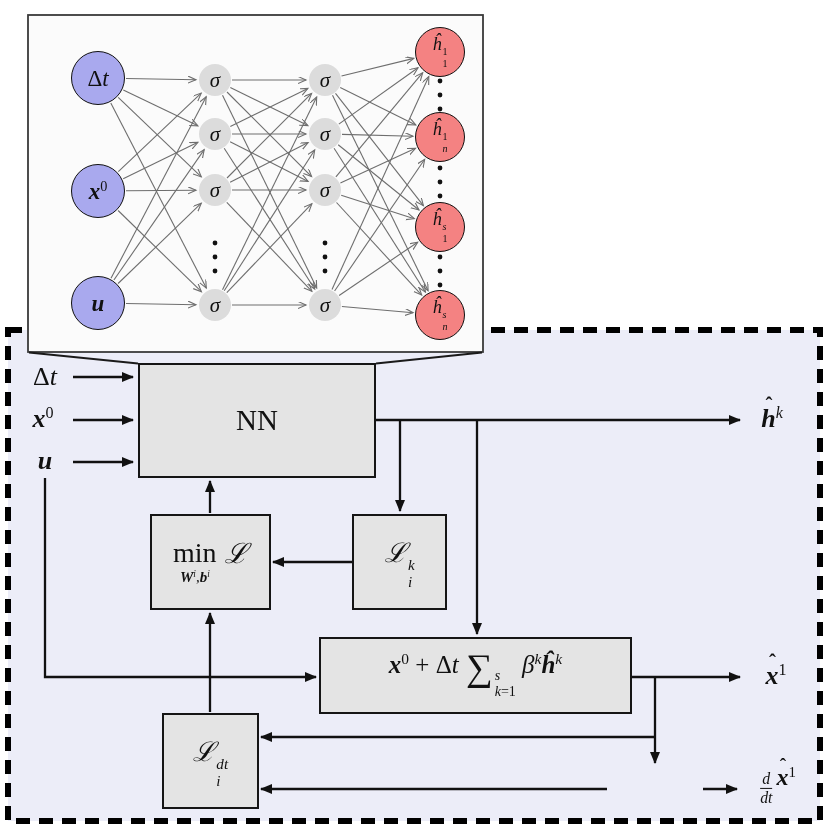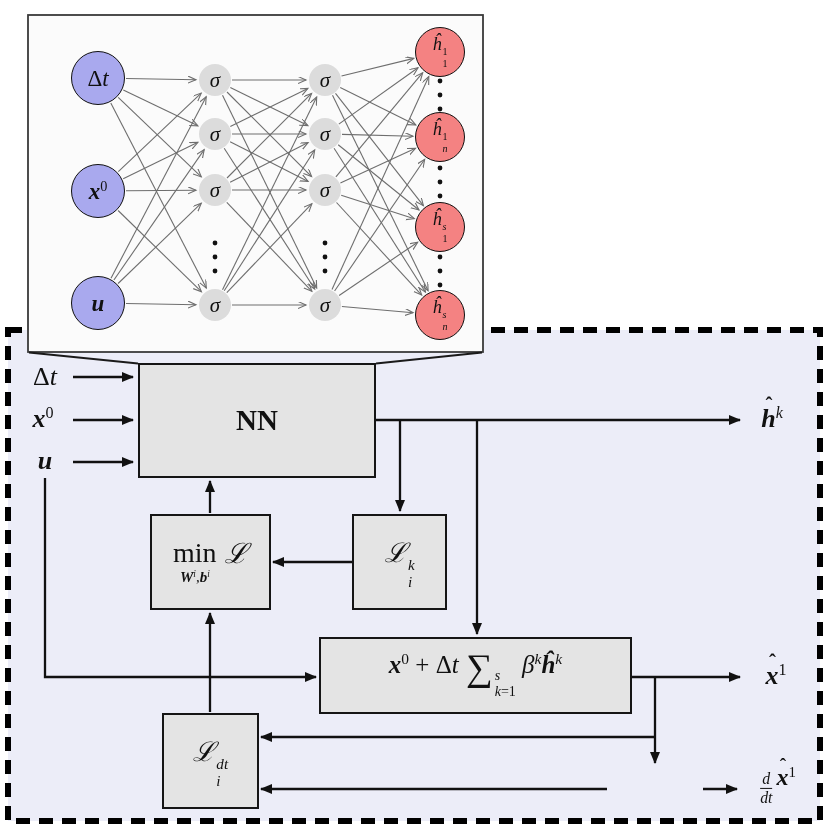--- a/index.html
+++ b/index.html
@@ -16,21 +16,21 @@
   
   .node{position:absolute;border-radius:50%;display:flex;align-items:center;justify-content:center;
         box-sizing:border-box;line-height:1;}
   .node-input{background:var(--input-fill,#A9A9EE);border:1.8px solid #111;font-size:23px;}
   .node-hidden{background:var(--hidden-fill,#DCDCDC);font-size:21px;}
   .node-output{background:var(--output-fill,#F48282);border:1.8px solid #111;font-size:18px;}
 
   
   .block{position:absolute;background:var(--block-fill,#E4E4E4);border:2.4px solid #151515;
          box-sizing:border-box;display:flex;align-items:center;justify-content:center;}
-  #nn-box  {left:138px;top:363px;width:238px;height:115px;font-size:29px;font-weight:bold;}
+  #nn-box  {left:138px;top:363px;width:238px;height:115px;font-size:29px;}
   #min-box {left:150px;top:514px;width:121px;height:96px;}
   #lik-box {left:352px;top:514px;width:95px;height:96px;font-size:27px;}
   #sum-box {left:319px;top:637px;width:313px;height:77px;font-size:25px;}
   #lidt-box{left:162px;top:713px;width:97px;height:96px;font-size:27px;}
   #ad-box  {left:607px;top:766px;width:97px;height:48px;font-size:26px;}
 
   .iolabel{position:absolute;transform:translate(-50%,-50%);font-size:26px;line-height:1;white-space:nowrap;}
   #lbl-in-dt {left:45px;top:377px;}
   #lbl-in-x0 {left:43px;top:419px;}
   #lbl-in-u  {left:45px;top:461px;}

